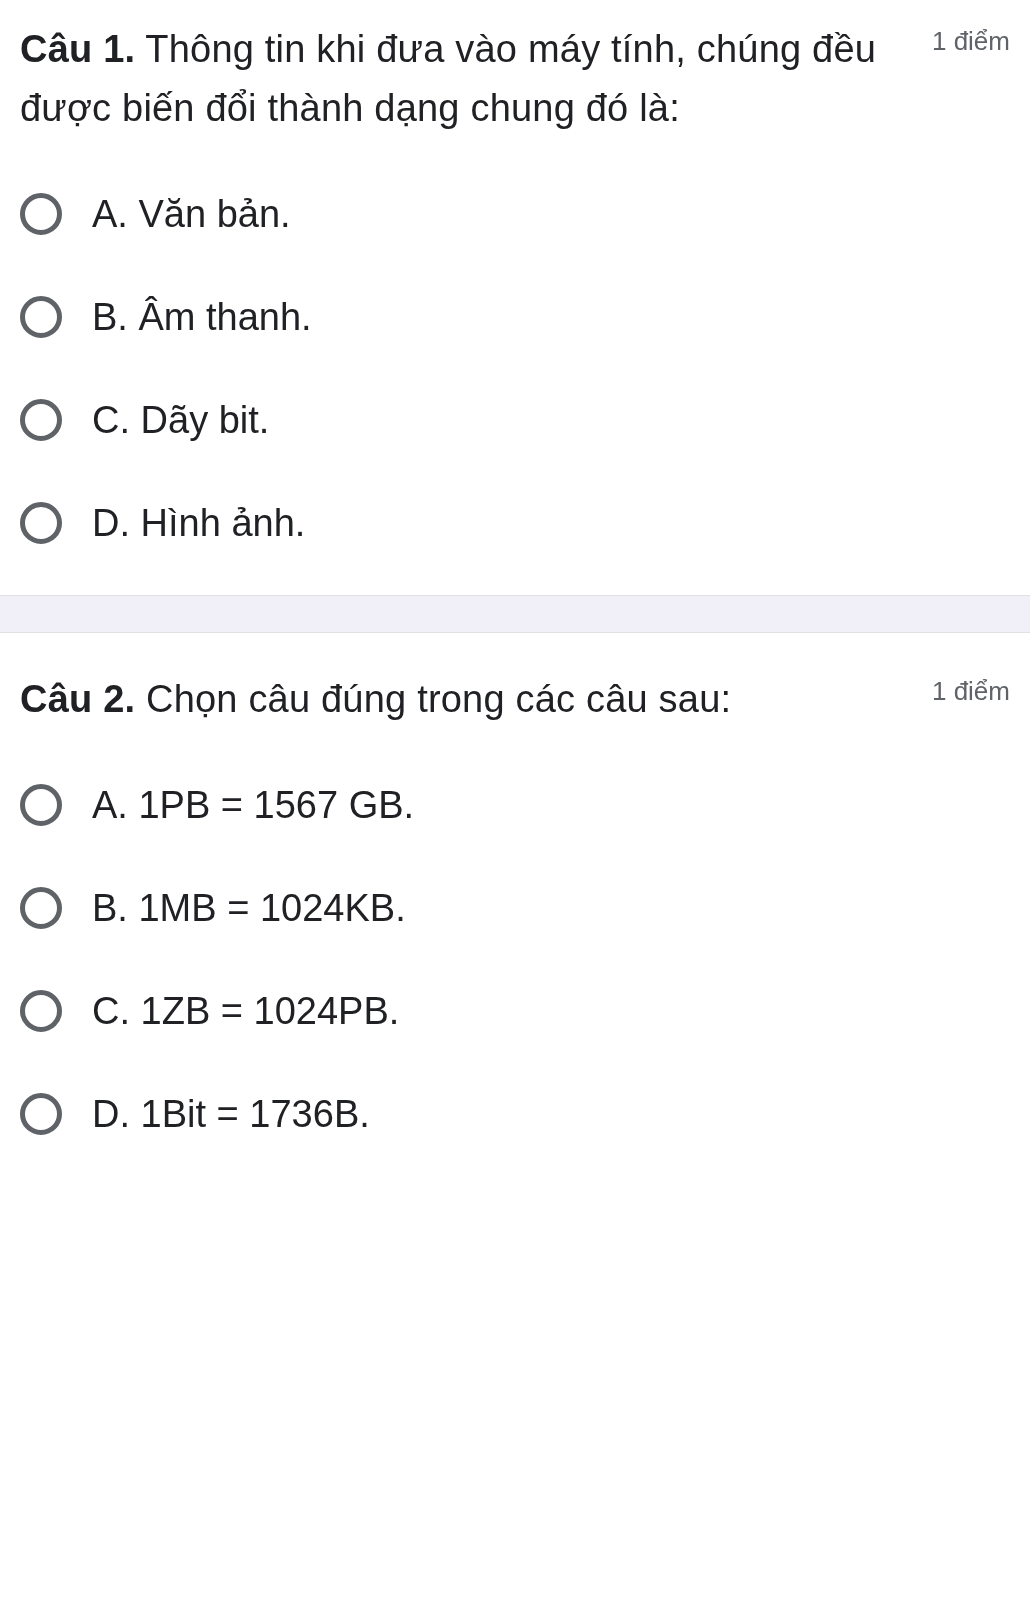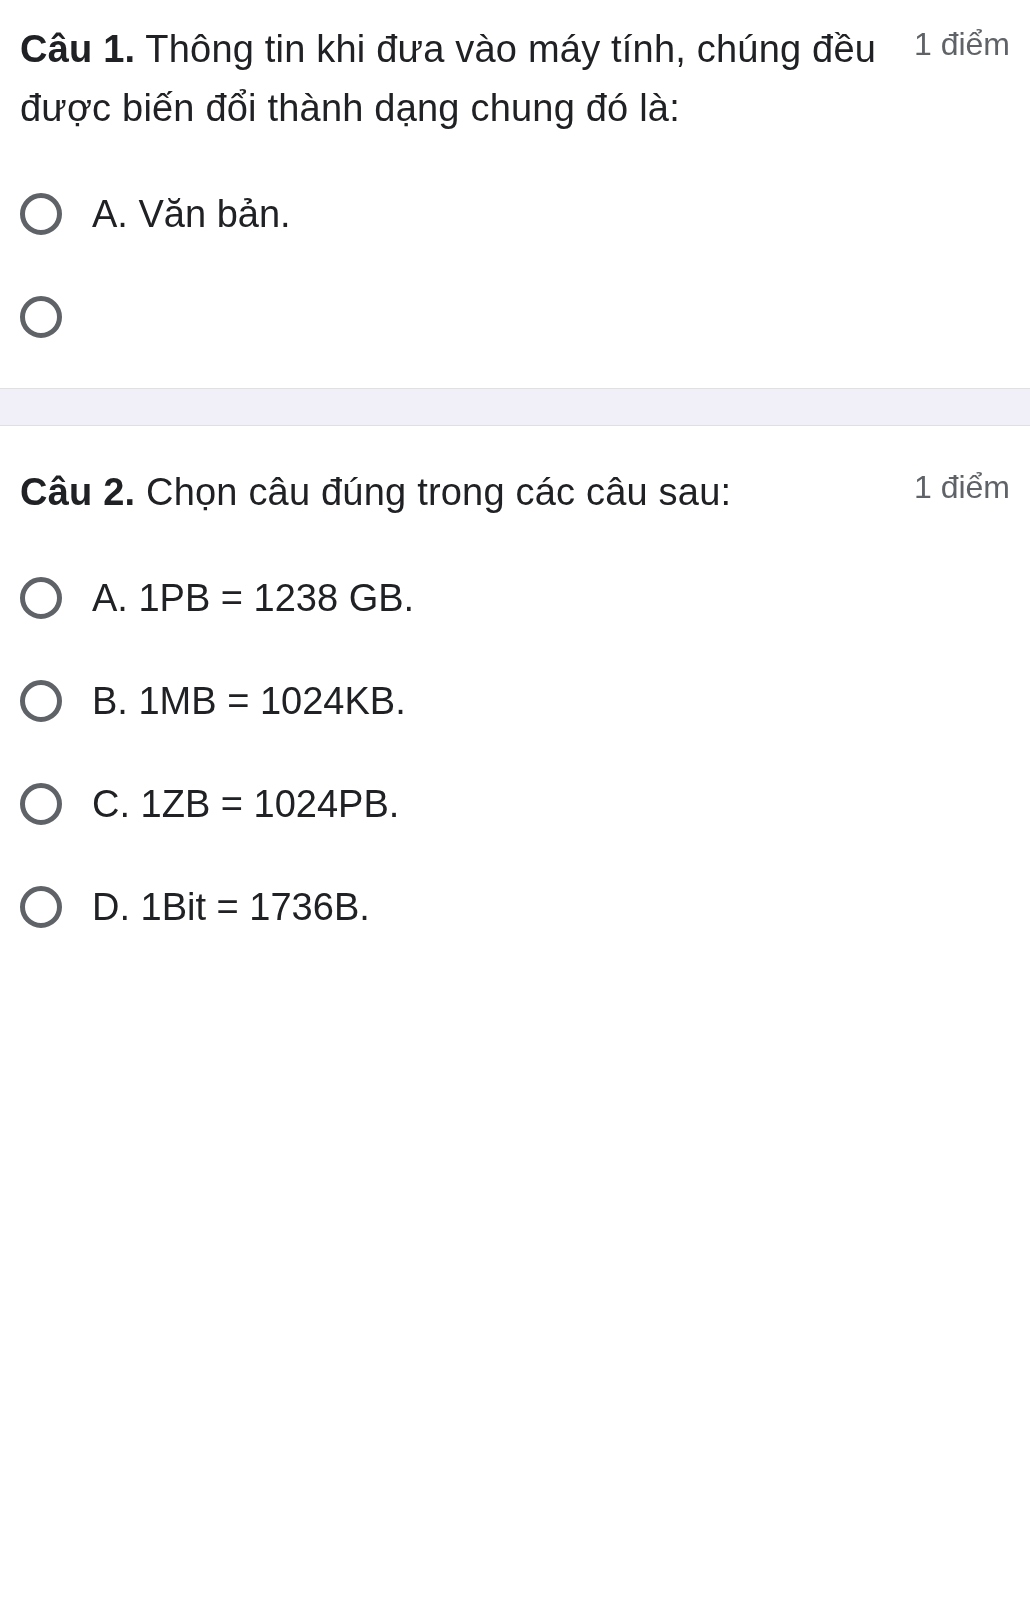--- a/index.html
+++ b/index.html
@@ -27,21 +27,21 @@
       line-height: 1.55;
       color: #202124;
       flex: 1;
       padding-right: 10px;
       letter-spacing: 0.2px;
     }
     .question-label {
       font-weight: 700;
     }
     .points {
-      font-size: 32px;
+      font-size: 26px;
       color: #5f6368;
       white-space: nowrap;
       margin-top: 6px;
     }
     .options {
       display: flex;
       flex-direction: column;
       gap: 60px;
     }
     .option {
@@ -79,37 +79,46 @@
     </div>
     <div class="points">1 điểm</div>
   </div>
   <div class="options">
     <div class="option">
       <div class="radio"></div>
       <div class="option-text">A. Văn bản.</div>
     </div>
     <div class="option">
       <div class="radio"></div>
+      <div class="option-text">B. Âm thanh.</div>
+    </div>
+    <div class="option">
+      <div class="radio"></div>
+      <div class="option-text">C. Dãy bit.</div>
+    </div>
+    <div class="option">
+      <div class="radio"></div>
+      <div class="option-text">D. Hình ảnh.</div>
     </div>
   </div>
 </div>
 
 <div class="divider"></div>
 
 <div class="question-card" style="padding-top:37px;">
   <div class="question-header">
     <div class="question-text">
       <span class="question-label">Câu 2.</span><span> Chọn câu đúng trong các câu sau:</span>
     </div>
     <div class="points">1 điểm</div>
   </div>
   <div class="options">
     <div class="option">
       <div class="radio"></div>
-      <div class="option-text">A. 1PB = 1238 GB.</div>
+      <div class="option-text">A. 1PB = 1567 GB.</div>
     </div>
     <div class="option">
       <div class="radio"></div>
       <div class="option-text">B. 1MB = 1024KB.</div>
     </div>
     <div class="option">
       <div class="radio"></div>
       <div class="option-text">C. 1ZB = 1024PB.</div>
     </div>
     <div class="option">

